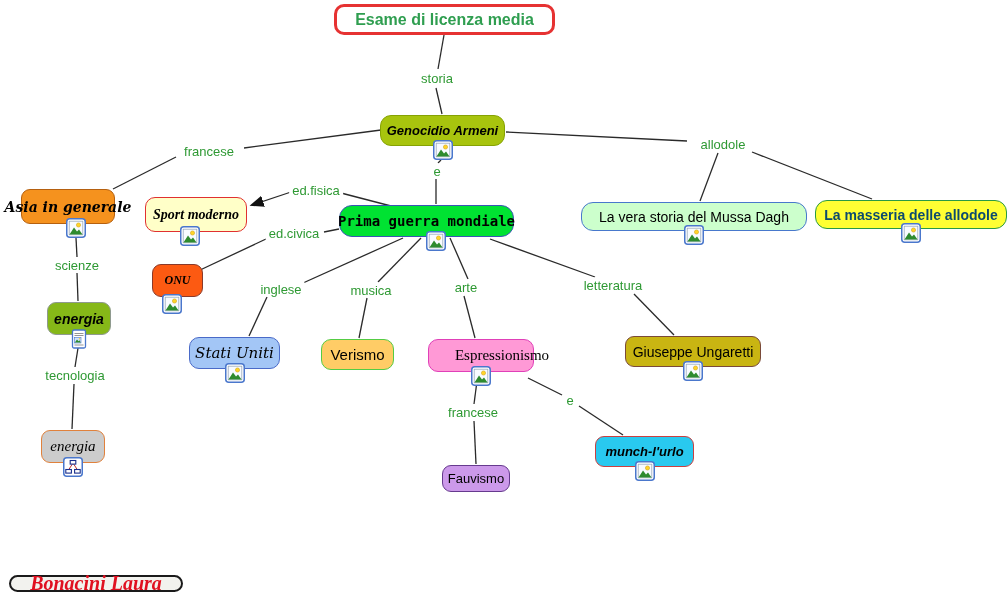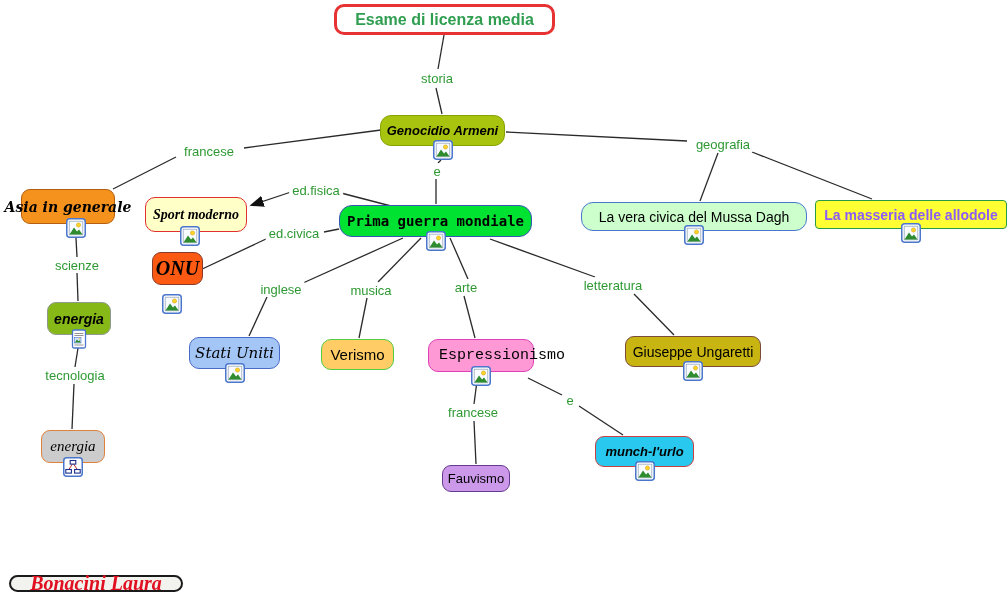--- a/index.html
+++ b/index.html
@@ -18,21 +18,21 @@
     position:absolute; z-index:3; transform:translate(-50%,-50%);
     font-family:"Liberation Sans", sans-serif; font-size:13px;
     background:#ffffff; padding:0 3px; white-space:nowrap;
   }
   .resource-icon { position:absolute; z-index:4; width:20px; height:20px; }
   .resource-icon svg { display:block; width:100%; height:100%; }
   
   .f-sans              { font-family:"Liberation Sans", sans-serif; }
   .f-sans-bold         { font-family:"Liberation Sans", sans-serif; font-weight:bold; }
   .f-sans-bold-italic  { font-family:"Liberation Sans", sans-serif; font-weight:bold; font-style:italic; }
-  .f-serif             { font-family:Liberation Mono, monospace;padding-left:42px; }
+  .f-serif             { font-family:Liberation Serif, serif;padding-left:42px; }
   .f-serif-italic      { font-family:"Liberation Serif","DejaVu Serif", serif; font-style:italic; }
   .f-serif-bold-italic { font-family:"Liberation Serif","DejaVu Serif", serif; font-weight:bold; font-style:italic;margin-left:6px; }
   .f-mono-bold         { font-family:"DejaVu Sans Mono", monospace; font-weight:bold; }
   .f-script            { font-family:"DejaVu Serif", serif; font-style:italic;text-align:center; }
   .f-blackletter       { font-family:"DejaVu Serif", serif; font-weight:bold; font-style:italic; }
 </style>
 </head>
 <body>
 
 <div id="canvas">
@@ -101,54 +101,54 @@
       <span>Sport moderno</span>
     </div>
     <div class="resource-icon" style="left: 180px; top: 226px;">
       <svg viewBox="0 0 20 20">
         <rect x="0.75" y="0.75" width="18.5" height="18.5" rx="3" fill="#ffffff" stroke="#4a77cc" stroke-width="1.5"></rect>
         <rect x="3.2" y="3.2" width="13.6" height="13.6" fill="#f8fbff" stroke="#99aabb" stroke-width="0.8"></rect>
         <circle cx="12.5" cy="7" r="2.1" fill="#ffd42a" stroke="#cc9900" stroke-width="0.5"></circle>
         <path d="M3.5 16.5 L8 9.5 L11 13.5 L13 11.5 L16.5 16.5 Z" fill="#2e8b2e"></path>
       </svg>
     </div>
-    <div class="node f-mono-bold" style="left: 339px; top: 205px; width: 193px; height: 32px; background: rgb(0, 226, 50); border-color: rgb(58, 85, 180); border-width: 1.5px; border-radius: 13px; font-size: 14px; color: rgb(0, 0, 0);">
+    <div class="node f-mono-bold" style="left: 339px; top: 205px; width: 175px; height: 32px; background: rgb(0, 226, 50); border-color: rgb(58, 85, 180); border-width: 1.5px; border-radius: 13px; font-size: 14px; color: rgb(0, 0, 0);">
       <span>Prima guerra mondiale</span>
     </div>
     <div class="resource-icon" style="left: 425.5px; top: 231px;">
       <svg viewBox="0 0 20 20">
         <rect x="0.75" y="0.75" width="18.5" height="18.5" rx="3" fill="#ffffff" stroke="#4a77cc" stroke-width="1.5"></rect>
         <rect x="3.2" y="3.2" width="13.6" height="13.6" fill="#f8fbff" stroke="#99aabb" stroke-width="0.8"></rect>
         <circle cx="12.5" cy="7" r="2.1" fill="#ffd42a" stroke="#cc9900" stroke-width="0.5"></circle>
         <path d="M3.5 16.5 L8 9.5 L11 13.5 L13 11.5 L16.5 16.5 Z" fill="#2e8b2e"></path>
       </svg>
     </div>
     <div class="node f-sans" style="left: 581px; top: 202px; width: 226px; height: 29px; background: rgb(204, 255, 204); border-color: rgb(72, 120, 204); border-width: 1.5px; border-radius: 12px; font-size: 14px; color: rgb(0, 0, 0);">
-      <span>La vera civica del Mussa Dagh</span>
+      <span>La vera storia del Mussa Dagh</span>
     </div>
     <div class="resource-icon" style="left: 684px; top: 225px;">
       <svg viewBox="0 0 20 20">
         <rect x="0.75" y="0.75" width="18.5" height="18.5" rx="3" fill="#ffffff" stroke="#4a77cc" stroke-width="1.5"></rect>
         <rect x="3.2" y="3.2" width="13.6" height="13.6" fill="#f8fbff" stroke="#99aabb" stroke-width="0.8"></rect>
         <circle cx="12.5" cy="7" r="2.1" fill="#ffd42a" stroke="#cc9900" stroke-width="0.5"></circle>
         <path d="M3.5 16.5 L8 9.5 L11 13.5 L13 11.5 L16.5 16.5 Z" fill="#2e8b2e"></path>
       </svg>
     </div>
-    <div class="node f-sans-bold" style="left: 815px; top: 200px; width: 192px; height: 29px; background: rgb(255, 255, 51); border-color: rgb(42, 154, 68); border-width: 1.5px; border-radius: 4px; font-size: 14px; color: #8b5cf6;">
+    <div class="node f-sans-bold" style="left: 815px; top: 200px; width: 192px; height: 29px; background: rgb(255, 255, 51); border-color: rgb(42, 154, 68); border-width: 1.5px; border-radius: 12px; font-size: 14px; color: #0c4a6e;">
       <span>La masseria delle allodole</span>
     </div>
     <div class="resource-icon" style="left: 901px; top: 223px;">
       <svg viewBox="0 0 20 20">
         <rect x="0.75" y="0.75" width="18.5" height="18.5" rx="3" fill="#ffffff" stroke="#4a77cc" stroke-width="1.5"></rect>
         <rect x="3.2" y="3.2" width="13.6" height="13.6" fill="#f8fbff" stroke="#99aabb" stroke-width="0.8"></rect>
         <circle cx="12.5" cy="7" r="2.1" fill="#ffd42a" stroke="#cc9900" stroke-width="0.5"></circle>
         <path d="M3.5 16.5 L8 9.5 L11 13.5 L13 11.5 L16.5 16.5 Z" fill="#2e8b2e"></path>
       </svg>
     </div>
-    <div class="node f-serif-bold-italic" style="left: 146px; top: 252px; width: 51px; height: 33px; background: rgb(252, 90, 18); border-color: rgb(138, 58, 42); border-width: 1.5px; border-radius: 9px; font-size: 20px; color: rgb(0, 0, 0);">
+    <div class="node f-serif-bold-italic" style="left: 146px; top: 264px; width: 51px; height: 33px; background: rgb(252, 90, 18); border-color: rgb(138, 58, 42); border-width: 1.5px; border-radius: 9px; font-size: 12px; color: rgb(0, 0, 0);">
       <span>ONU</span>
     </div>
     <div class="resource-icon" style="left: 161.5px; top: 294px;">
       <svg viewBox="0 0 20 20">
         <rect x="0.75" y="0.75" width="18.5" height="18.5" rx="3" fill="#ffffff" stroke="#4a77cc" stroke-width="1.5"></rect>
         <rect x="3.2" y="3.2" width="13.6" height="13.6" fill="#f8fbff" stroke="#99aabb" stroke-width="0.8"></rect>
         <circle cx="12.5" cy="7" r="2.1" fill="#ffd42a" stroke="#cc9900" stroke-width="0.5"></circle>
         <path d="M3.5 16.5 L8 9.5 L11 13.5 L13 11.5 L16.5 16.5 Z" fill="#2e8b2e"></path>
       </svg>
     </div>
@@ -226,21 +226,21 @@
       </svg>
     </div>
     <div class="node f-sans" style="left: 442px; top: 465px; width: 68px; height: 27px; background: rgb(204, 153, 234); border-color: rgb(102, 58, 142); border-width: 1.5px; border-radius: 9px; font-size: 13px; color: rgb(0, 0, 0);">
       <span>Fauvismo</span>
     </div>
     <div class="node f-serif-bold-italic" style="left: 3px; top: 575px; width: 174px; height: 17px; background: rgb(242, 242, 238); border-color: rgb(26, 26, 26); border-width: 2px; border-radius: 10px; font-size: 20px; color: rgb(224, 16, 32);">
       <span>Bonacini Laura</span>
     </div>
     <div class="link-label" style="left: 437px; top: 78px; color: rgb(46, 153, 51);">storia</div>
     <div class="link-label" style="left: 209px; top: 151px; color: rgb(46, 153, 51);">francese</div>
-    <div class="link-label" style="left: 723px; top: 144px; color: rgb(46, 153, 51);">geografia</div>
+    <div class="link-label" style="left: 723px; top: 144px; color: rgb(46, 153, 51);">allodole</div>
     <div class="link-label" style="left: 437px; top: 171px; color: rgb(46, 153, 51);">e</div>
     <div class="link-label" style="left: 316px; top: 190px; color: rgb(46, 153, 51);">ed.fisica</div>
     <div class="link-label" style="left: 294px; top: 233px; color: rgb(46, 153, 51);">ed.civica</div>
     <div class="link-label" style="left: 77px; top: 265px; color: rgb(46, 153, 51);">scienze</div>
     <div class="link-label" style="left: 281px; top: 289px; color: rgb(46, 153, 51);">inglese</div>
     <div class="link-label" style="left: 371px; top: 290px; color: rgb(46, 153, 51);">musica</div>
     <div class="link-label" style="left: 466px; top: 287px; color: rgb(46, 153, 51);">arte</div>
     <div class="link-label" style="left: 613px; top: 285px; color: rgb(46, 153, 51);">letteratura</div>
     <div class="link-label" style="left: 75px; top: 375px; color: rgb(46, 153, 51);">tecnologia</div>
     <div class="link-label" style="left: 473px; top: 412px; color: rgb(46, 153, 51);">francese</div>

